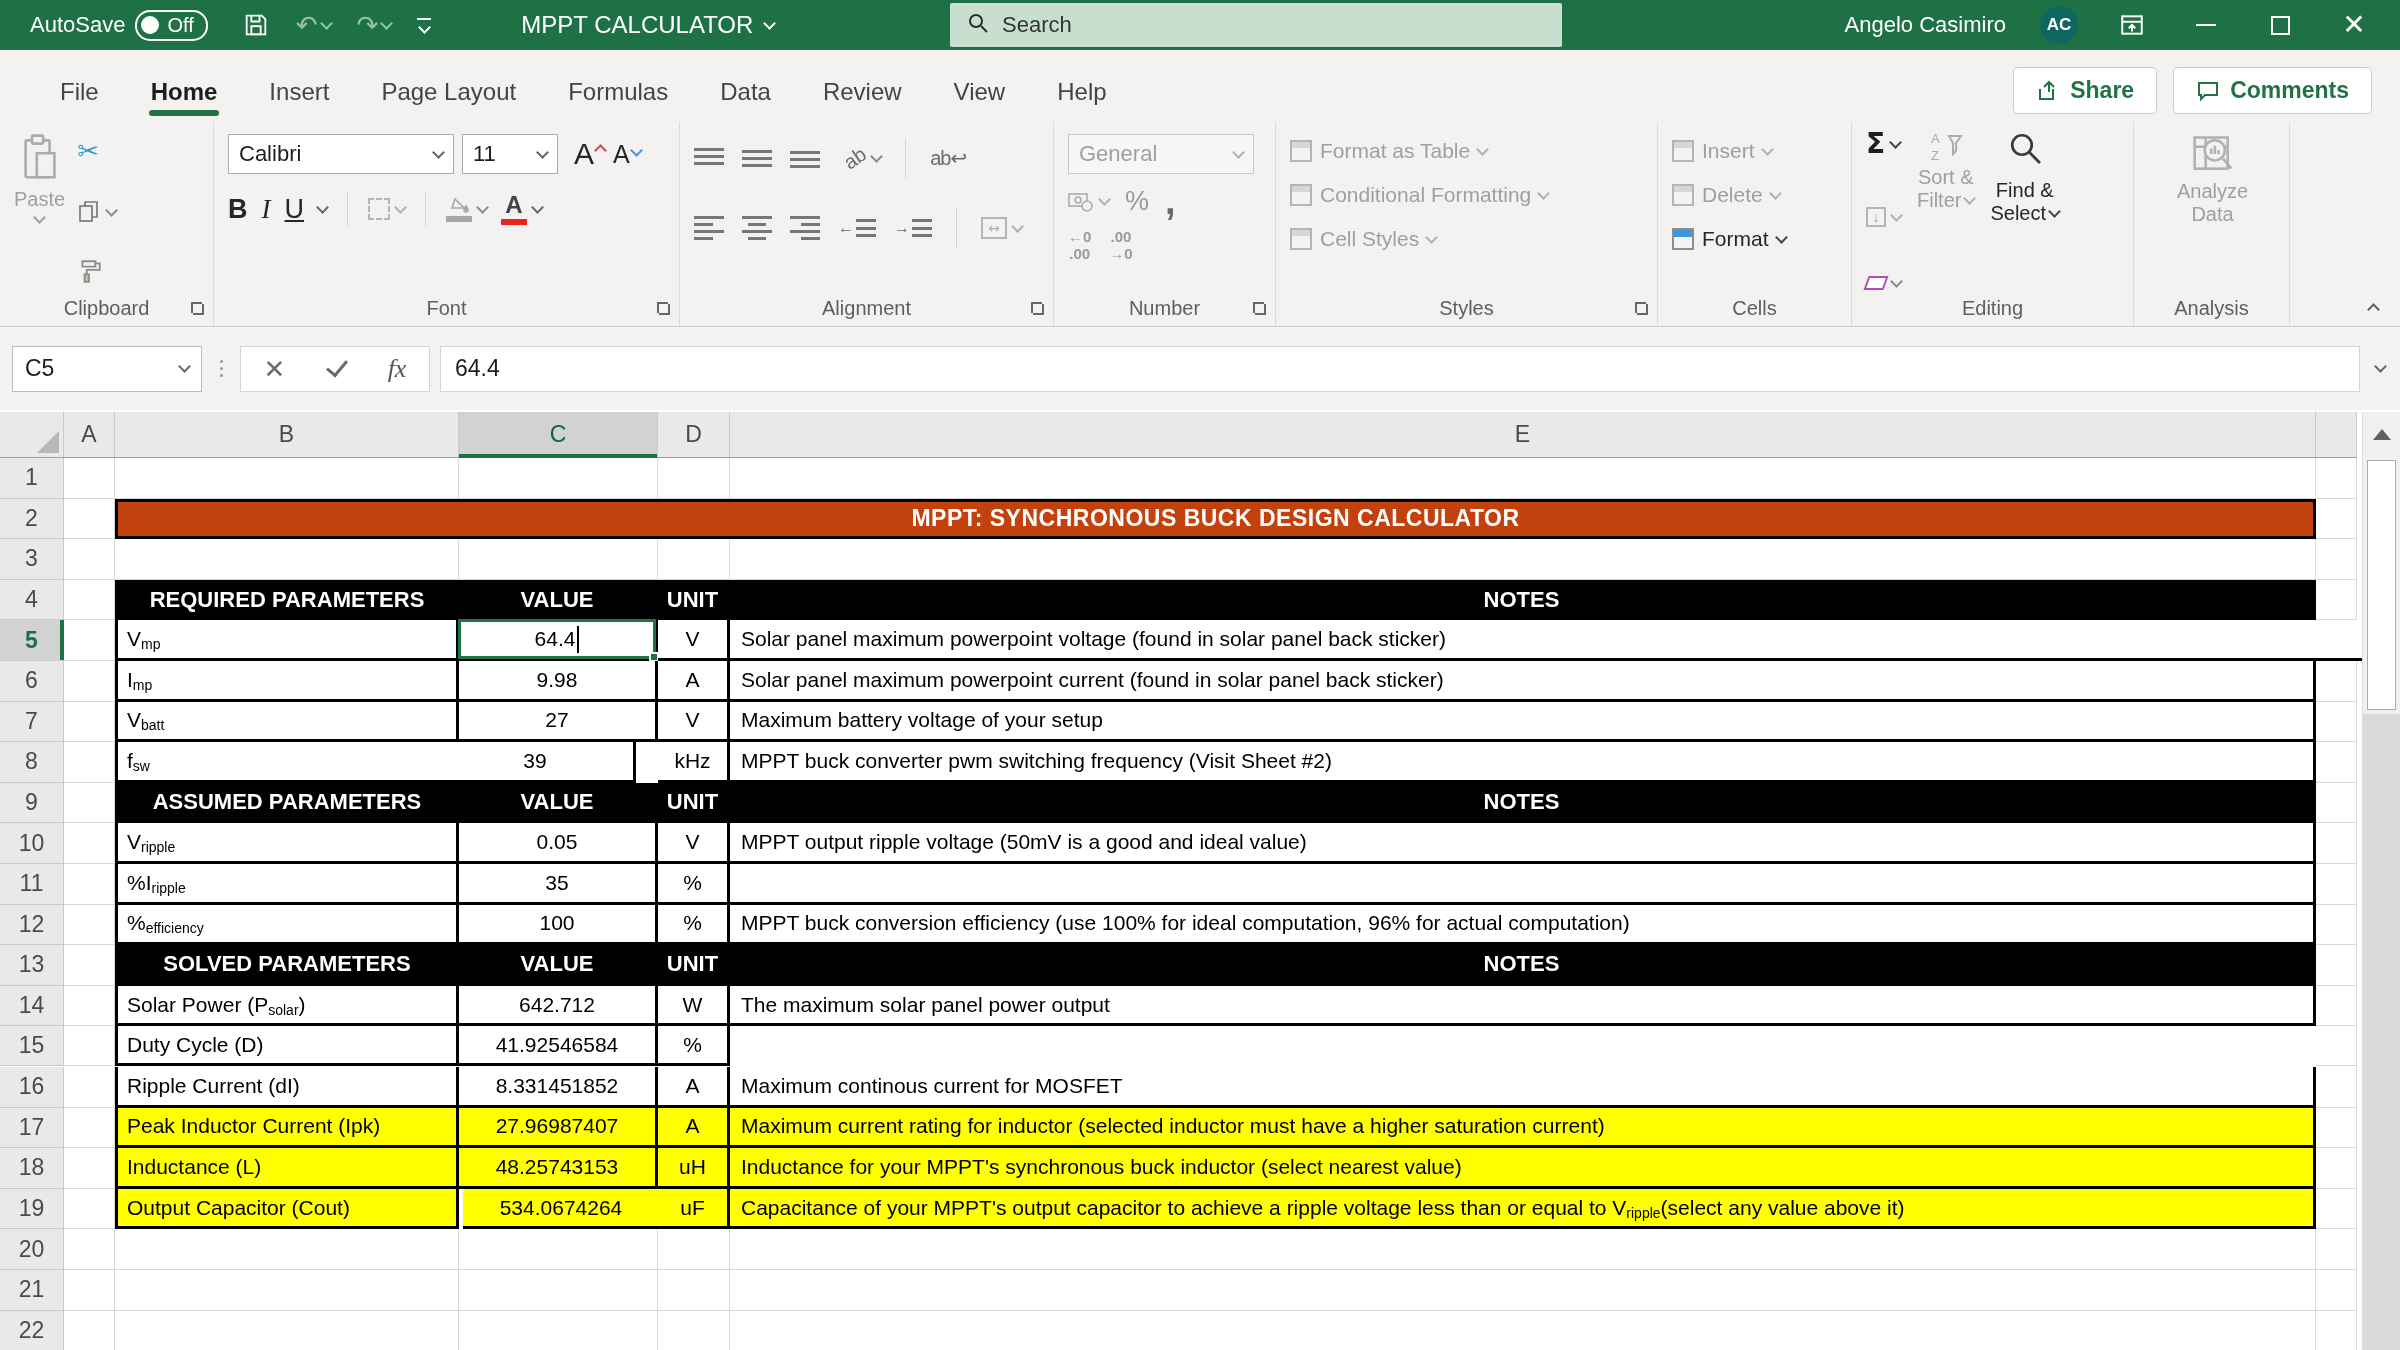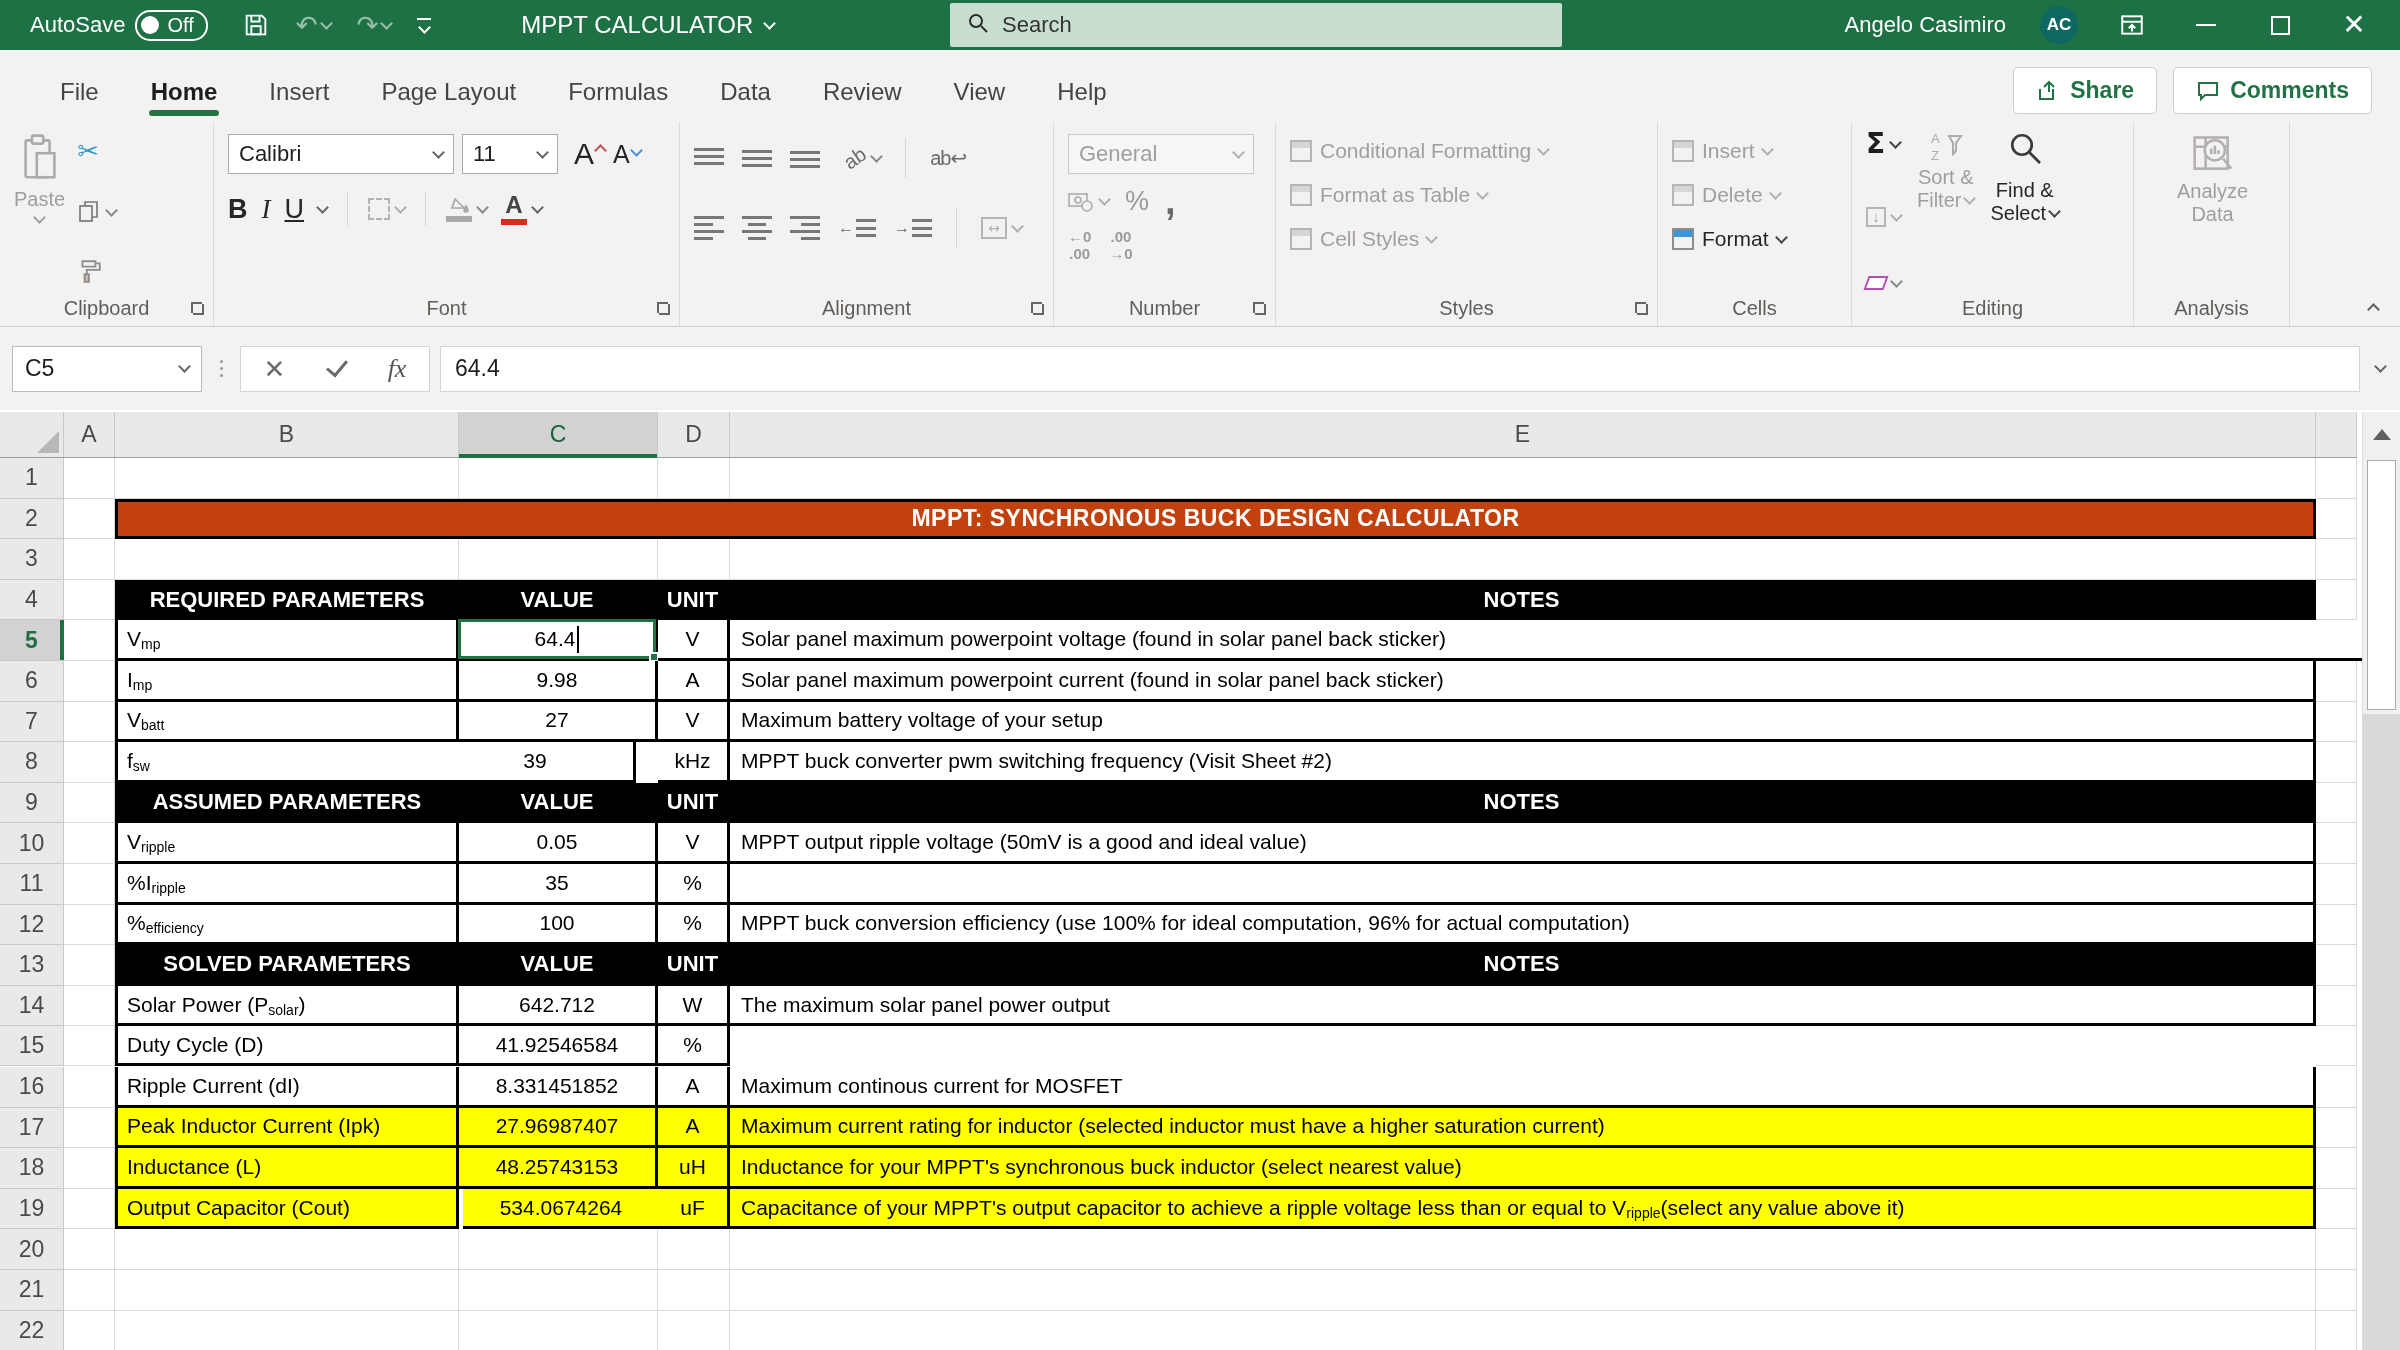--- a/index.html
+++ b/index.html
@@ -412,26 +412,26 @@
         </div>
       </div>
       <div class="glabel">Number</div>
       <span class="launcher"></span>
     </div>
 
     <div class="group" style="width:382px">
       <div class="gbody" style="flex-direction:column;gap:2px;padding-top:8px">
         <span class="listbtn gray">
             <span class="icon16"></span>
-            <span>Conditional Formatting</span>
+            <span>Format as Table</span>
             <span class="chev" style="color:#b0b0b0"></span>
           </span>
         <span class="listbtn gray">
             <span class="icon16"></span>
-            <span>Format as Table</span>
+            <span>Conditional Formatting</span>
             <span class="chev" style="color:#b0b0b0"></span>
           </span>
         <span class="listbtn gray">
             <span class="icon16"></span>
             <span>Cell Styles</span>
             <span class="chev" style="color:#b0b0b0"></span>
           </span>
       </div>
       <div class="glabel">Styles</div>
       <span class="launcher"></span>

